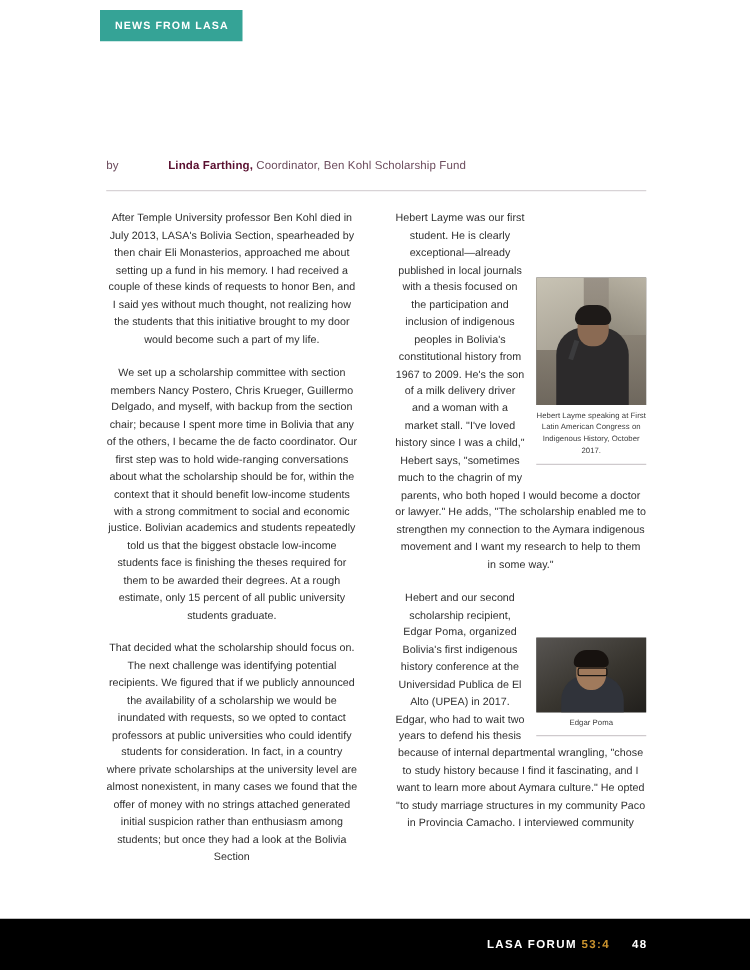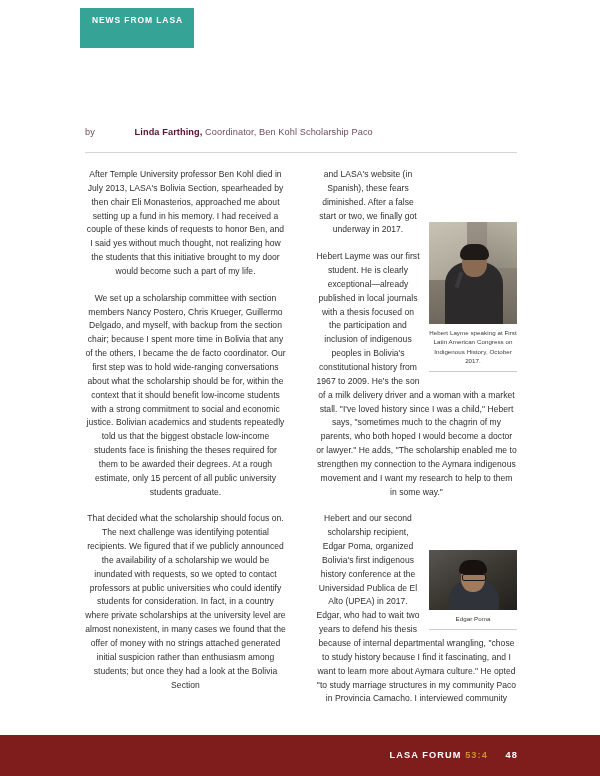--- a/index.html
+++ b/index.html
@@ -25,21 +25,21 @@
   
   .kicker {
     position: absolute;
     left: 80px;
     top: 8px;
     background: #35a396;
     color: #ffffff;
     font-size: 8.5px;
     font-weight: bold;
     letter-spacing: 0.9px;
-    padding: 8px 11px 23px 12px;
+    padding: 8px 11px 8px 12px;
     line-height: 1;
   }
 
   .title {
     position: absolute;
     left: 85px;
     top: 57px;
     width: 440px;
     color: #a52362;
     font-size: 24.5px;
@@ -177,21 +177,21 @@
     width: 88px;
   }
 
   
   .footer {
     position: absolute;
     left: 0;
     bottom: 0;
     width: 600px;
     height: 41px;
-    background: #7f1d1d;
+    background: #000000;
   }
   .footer-inner {
     position: absolute;
     right: 82px;
     top: 15px;
     font-size: 9.2px;
     font-weight: bold;
     letter-spacing: 1.1px;
     color: #ffffff;
     white-space: nowrap;
@@ -201,21 +201,21 @@
 </style>
 </head>
 <body>
 
 <div class="page">
 
   <div class="kicker">NEWS FROM LASA</div>
 
 
   <div class="byline">
-    <span>by </span><span class="author">Linda Farthing,</span><span> Coordinator, Ben Kohl Scholarship Paco</span>
+    <span>by </span><span class="author">Linda Farthing,</span><span> Coordinator, Ben Kohl Scholarship Fund</span>
   </div>
 
   <div class="rule"></div>
 
   <div class="col col-left">
     <p>After Temple University professor Ben Kohl died in July 2013, LASA's Bolivia Section, spearheaded by then chair Eli Monasterios, approached me about setting up a fund in his memory. I had received a couple of these kinds of requests to honor Ben, and I said yes without much thought, not realizing how the students that this initiative brought to my door would become such a part of my life.</p>
     <p>We set up a scholarship committee with section members Nancy Postero, Chris Krueger, Guillermo Delgado, and myself, with backup from the section chair; because I spent more time in Bolivia that any of the others, I became the de facto coordinator. Our first step was to hold wide-ranging conversations about what the scholarship should be for, within the context that it should benefit low-income students with a strong commitment to social and economic justice. Bolivian academics and students repeatedly told us that the biggest obstacle low-income students face is finishing the theses required for them to be awarded their degrees. At a rough estimate, only 15 percent of all public university students graduate.</p>
     <p>That decided what the scholarship should focus on. The next challenge was identifying potential recipients. We figured that if we publicly announced the availability of a scholarship we would be inundated with requests, so we opted to contact professors at public universities who could identify students for consideration. In fact, in a country where private scholarships at the university level are almost nonexistent, in many cases we found that the offer of money with no strings attached generated initial suspicion rather than enthusiasm among students; but once they had a look at the Bolivia Section</p>
   </div>
 
@@ -228,21 +228,20 @@
         <div class="banner2"></div>
         <div class="body"></div>
         <div class="head"></div>
         <div class="hair"></div>
         <div class="mic"></div>
       </div>
       <figcaption class="caption">Hebert Layme speaking at First Latin American Congress on Indigenous History, October 2017.</figcaption>
       <div class="caption-rule"></div>
     </figure>
 
-    <p>and LASA's website (in Spanish), these fears diminished. After a false start or two, we finally got underway in 2017.</p>
     <p>Hebert Layme was our first student. He is clearly exceptional—already published in local journals with a thesis focused on the participation and inclusion of indigenous peoples in Bolivia's constitutional history from 1967 to 2009. He's the son of a milk delivery driver and a woman with a market stall. "I've loved history since I was a child," Hebert says, "sometimes much to the chagrin of my parents, who both hoped I would become a doctor or lawyer." He adds, "The scholarship enabled me to strengthen my connection to the Aymara indigenous movement and I want my research to help to them in some way."</p>
 
     <figure class="figure fig-edgar">
       <div class="photo photo-edgar">
         <div class="bg"></div>
         <div class="body"></div>
         <div class="head"></div>
         <div class="hair"></div>
         <div class="glasses"></div>
       </div>

